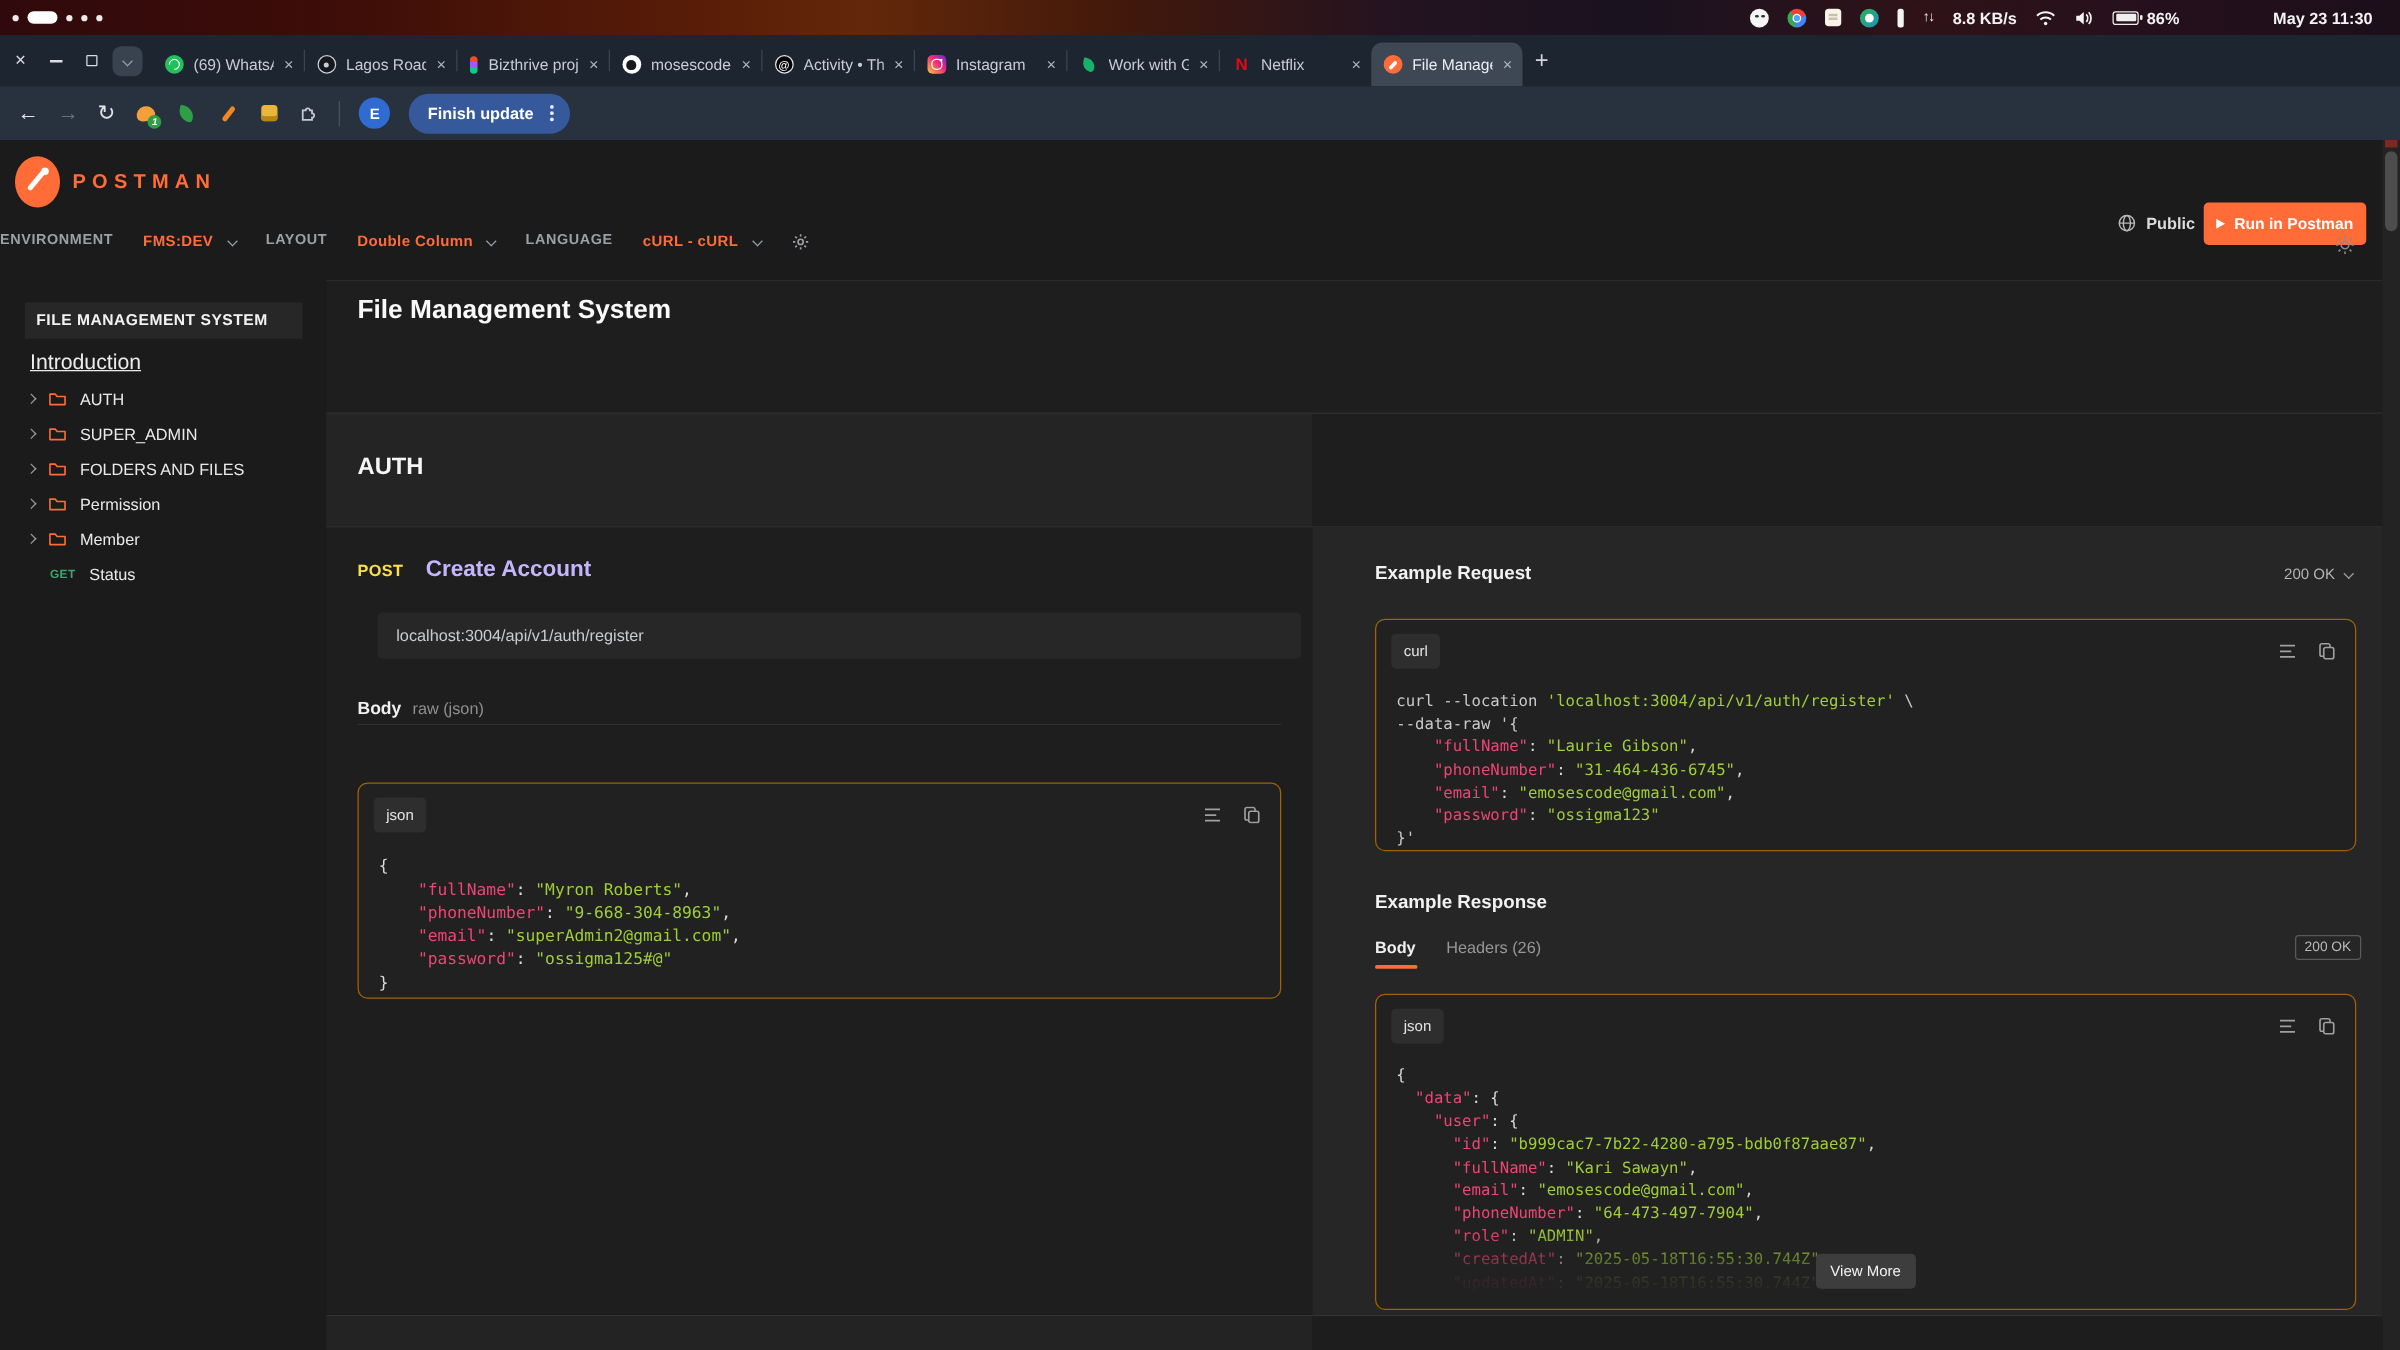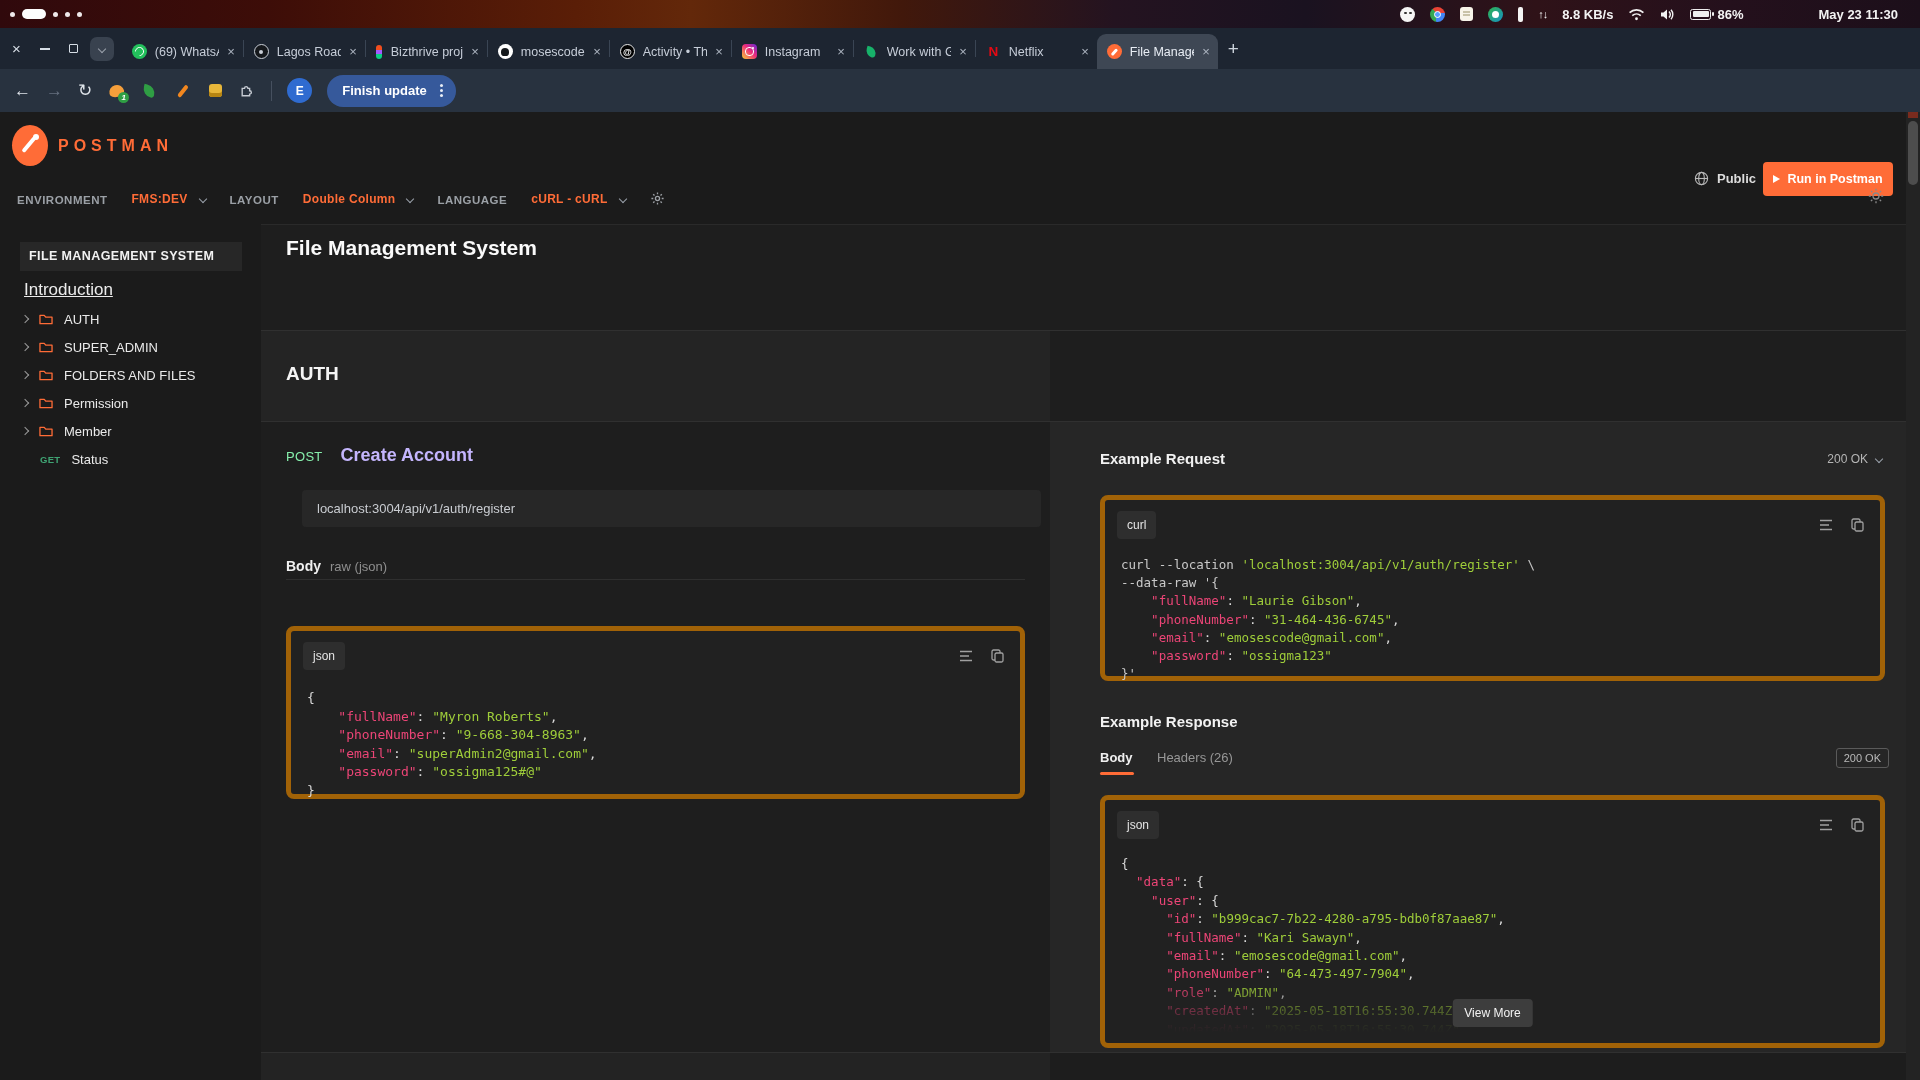--- a/index.html
+++ b/index.html
@@ -85,21 +85,21 @@
 .kebab{width:3px;height:3px;background:#e8edf5;border-radius:50%;box-shadow:0 -5px 0 #e8edf5,0 5px 0 #e8edf5;margin:0 3px}
 
 
 .pm-logo{position:absolute;left:12px;top:125px;width:36px;height:41px;border-radius:50%;background:#ff6c37}
 .pm-logo::before{content:"";position:absolute;left:15px;top:10px;width:4px;height:19px;background:#fff;border-radius:2px;transform:rotate(40deg)}
 .pm-logo::after{content:"";position:absolute;left:21px;top:9px;width:6px;height:6px;border-radius:50%;background:#fff}
 .pm-brand{position:absolute;left:58px;top:137px;font-size:16px;font-weight:700;letter-spacing:5px;color:#ff6c37}
 .pm-public{position:absolute;left:1694px;top:171px;display:flex;align-items:flex-end;gap:8px;color:#dcdcdc;font-size:13px;font-weight:600}
 .pm-run{position:absolute;left:1763px;top:162px;width:130px;height:34px;background:#ff6c37;border-radius:4px;color:#fff;font-size:12.5px;font-weight:700;display:flex;align-items:center;justify-content:center;gap:7px}
 .play{width:0;height:0;border-left:7px solid #fff;border-top:4.5px solid transparent;border-bottom:4.5px solid transparent}
-.pm-nav{position:absolute;left:17px;top:186px;height:20px;display:flex;align-items:flex-end;gap:24px}
+.pm-nav{position:absolute;left:0;top:186px;height:20px;display:flex;align-items:flex-start;gap:24px}
 .nav-label{font-size:11.5px;font-weight:700;letter-spacing:.5px;color:#9ba0a6}
 .nav-value{display:flex;align-items:center;gap:12px;font-size:12px;font-weight:700;letter-spacing:.3px;color:#ff6c37}
 .sun{position:absolute;left:1868px;top:188px}
 
 
 .band{position:absolute}
 .divider{position:absolute;height:1px;background:#303030}
 
 
 .sb-title{position:absolute;left:20px;top:242px;width:222px;height:29px;background:#272727;color:#f2f2f2;font-size:12.5px;font-weight:700;letter-spacing:.4px;line-height:29px;padding-left:9px}
@@ -107,29 +107,29 @@
 .sb-item{position:absolute;left:22px;display:flex;align-items:center;gap:10px;height:18px}
 .sb-chev{width:6px;height:6px;border-right:1.5px solid #9a9a9a;border-bottom:1.5px solid #9a9a9a;transform:rotate(-45deg);flex:none}
 .sb-label{font-size:13px;color:#eaeaea}
 .sb-get{position:absolute;left:40px;display:flex;align-items:center;gap:11px;height:18px}
 .get-tag{font-size:9.5px;font-weight:700;color:#3fa373;letter-spacing:.3px}
 
 
 .doc-title{position:absolute;left:286px;top:236px;font-size:21px;font-weight:700;color:#fafafa}
 .sec-title{position:absolute;left:286px;top:363px;font-size:19px;font-weight:700;color:#f5f5f5}
 .ep-row{position:absolute;left:286px;top:445px;display:flex;align-items:baseline;gap:18px}
-.method-post{font-size:13px;font-weight:400;color:#86efac;letter-spacing:.3px}
+.method-post{font-size:13px;font-weight:700;color:#fde047;letter-spacing:.3px}
 .ep-name{font-size:18px;font-weight:700;color:#c4b5fd}
 .ep-url{position:absolute;left:302px;top:490px;width:739px;height:37px;background:#272727;border-radius:4px;color:#c9ccd1;font-size:13px;line-height:37px;padding-left:15px}
 .body-row{position:absolute;left:286px;top:558px;display:flex;align-items:baseline;gap:9px}
 .body-label{font-size:14px;font-weight:700;color:#f0f0f0}
 .body-mode{font-size:13px;color:#8f8f8f}
 
 
-.cblock{position:absolute;background:#212121;border:5px solid #a16207;border-radius:8px}
+.cblock{position:absolute;background:#212121;border:1px solid #a16207;border-radius:8px}
 .chip{position:absolute;left:12px;top:11px;background:#2e2e2e;border-radius:4px;padding:8px 10px;font-size:12px;color:#e4e4e4;line-height:1}
 .blk-icons{position:absolute;right:16px;top:18px;display:flex;gap:18px;align-items:center}
 .code{position:absolute;font-family:"DejaVu Sans Mono",monospace;color:#c9c9c9}
 .cl{white-space:pre}
 .tok-k{color:#ed4577}
 .tok-s{color:#9fce3a}
 .tok-p{color:#dadada}
 .tok-c{color:#c9c9c9}
 .res-code .cl:last-child{opacity:.55}
 .fadeout{position:absolute;left:1px;right:1px;bottom:1px;height:64px;border-radius:0 0 8px 8px;background:linear-gradient(180deg,rgba(33,33,33,0) 0%,#212121 85%)}

